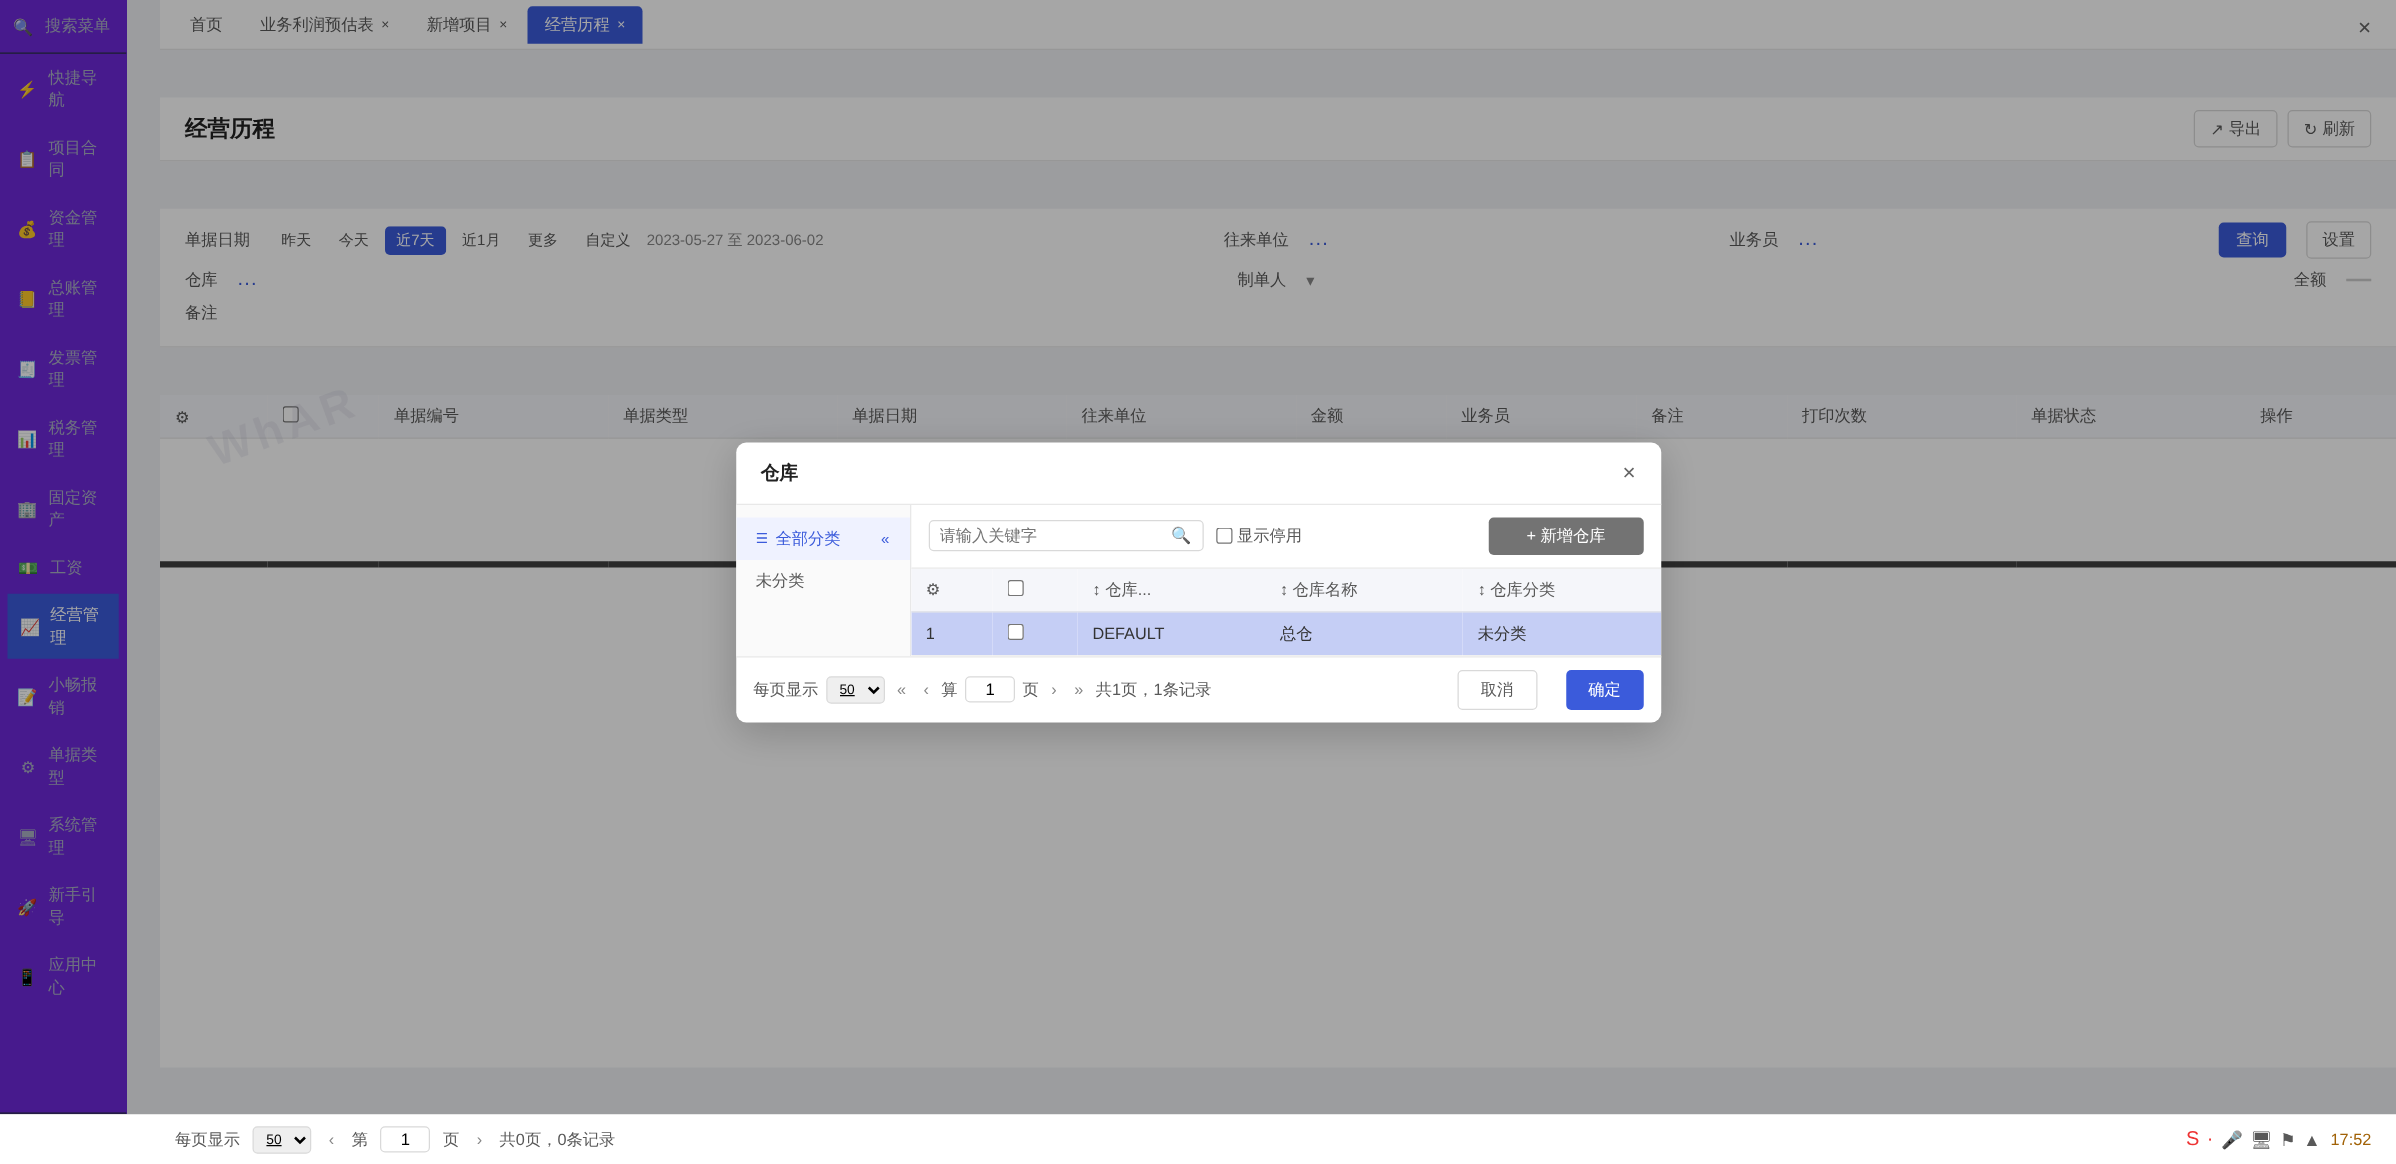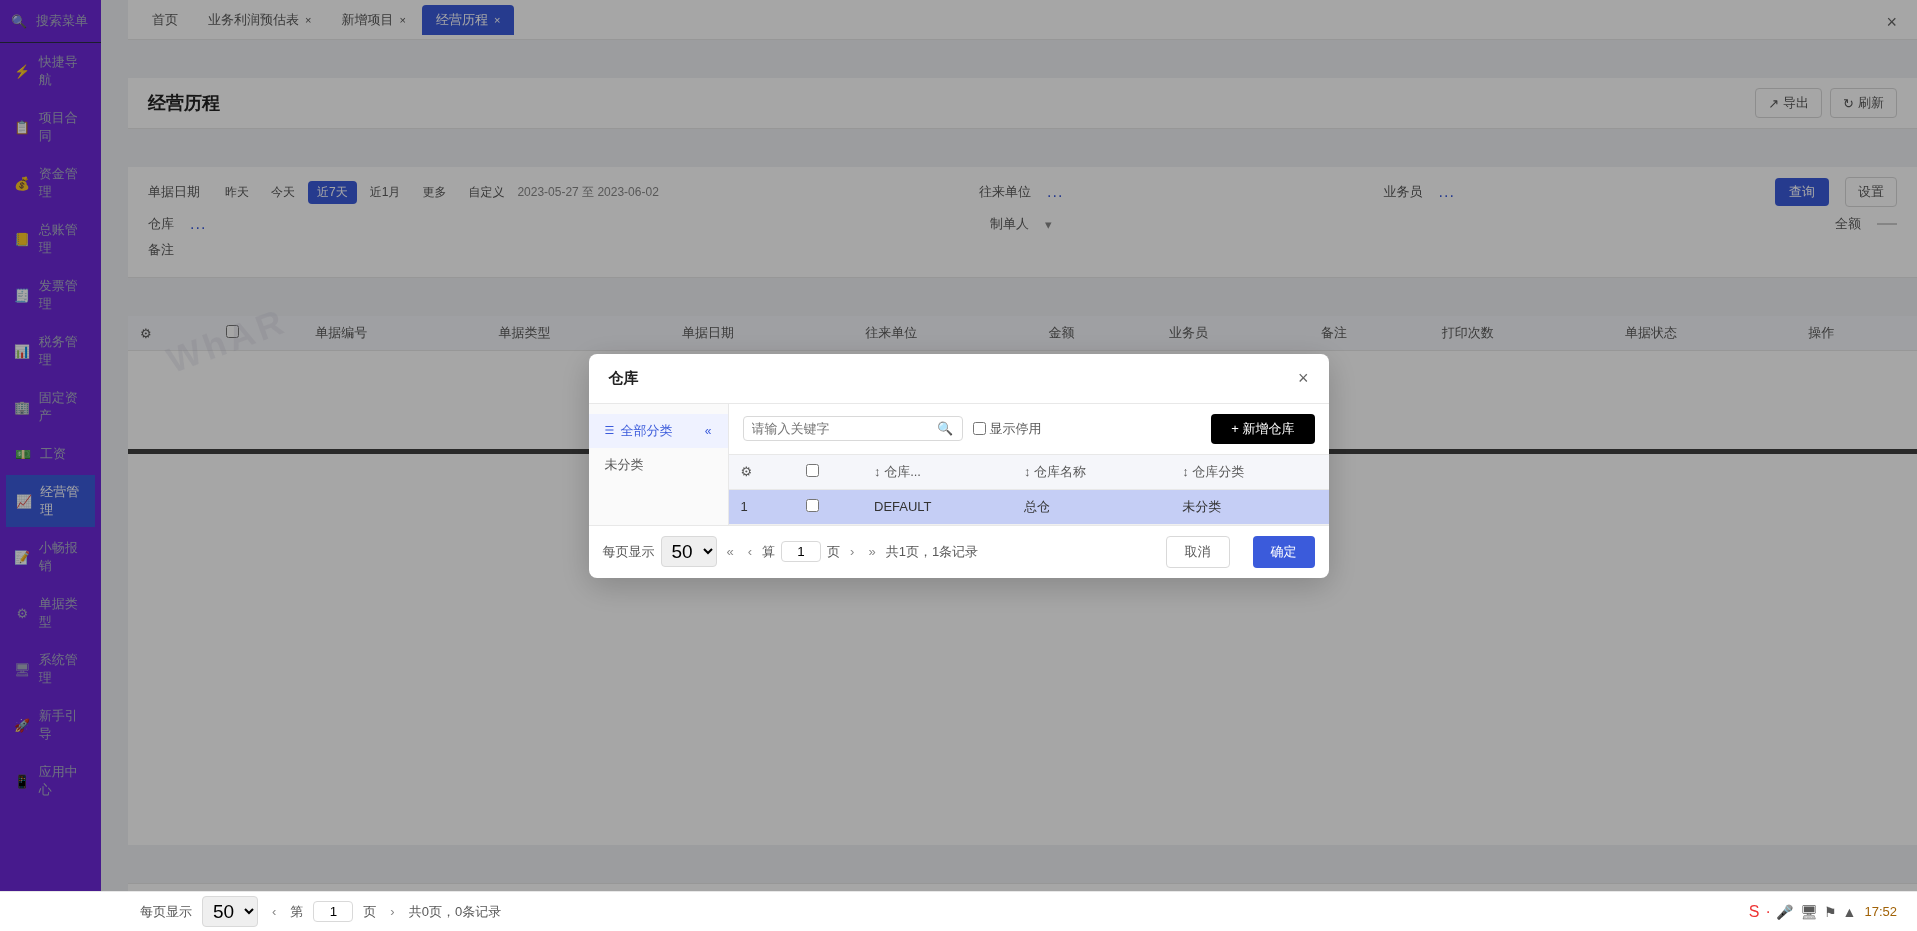--- a/index.html
+++ b/index.html
@@ -65,29 +65,29 @@
     .dialog-close { cursor: pointer; color: #666; font-size: 18px; }
     .dialog-body { display: flex; flex: 1; overflow: hidden; }
     .dialog-sidebar { width: 140px; border-right: 1px solid #e8e8e8; padding: 10px 0; overflow-y: auto; background: #fafafa; }
     .dialog-sidebar-item { padding: 8px 16px; cursor: pointer; font-size: 13px; color: #595959; display: flex; align-items: center; gap: 6px; }
     .dialog-sidebar-item.active { color: #3b5bdb; background: #eff2ff; }
     .dialog-content { flex: 1; display: flex; flex-direction: column; overflow: hidden; }
     .dialog-toolbar { padding: 10px 14px; display: flex; align-items: center; gap: 10px; border-bottom: 1px solid #e8e8e8; }
     .search-box { display: flex; align-items: center; border: 1px solid #d9d9d9; border-radius: 4px; padding: 4px 8px; gap: 6px; flex: 1; max-width: 220px; }
     .search-box input { border: none; outline: none; font-size: 13px; width: 100%; background: transparent; }
     .checkbox-label { display: flex; align-items: center; gap: 4px; font-size: 13px; color: #595959; cursor: pointer; }
-    .btn-add { background: #000000; color: #fff; border: none; border-radius: 4px; padding: 6px 20px; cursor: pointer; font-size: 13px; display: flex; align-items: center; gap: 4px; margin-left: auto; }
+    .btn-add { background: #737373; color: #fff; border: none; border-radius: 4px; padding: 6px 30px; cursor: pointer; font-size: 13px; display: flex; align-items: center; gap: 4px; margin-left: auto; }
     .dialog-table-area { flex: 1; overflow: auto; }
     .dialog-table { width: 100%; border-collapse: collapse; font-size: 13px; }
     .dialog-table th { background: #f5f6fa; padding: 8px 12px; text-align: left; color: #595959; border-bottom: 1px solid #e8e8e8; font-weight: normal; white-space: nowrap; }
     .dialog-table td { padding: 8px 12px; border-bottom: 1px solid #f0f0f0; color: #333; }
     .dialog-table tr.selected td { background: #c5cef5; }
     .dialog-footer { padding: 10px 14px; border-top: 1px solid #e8e8e8; display: flex; align-items: center; justify-content: space-between; }
     .pagination-info { display: flex; align-items: center; gap: 6px; font-size: 13px; color: #595959; }
-    .select-box { border: 1px solid #d9d9d9; border-radius: 4px; padding: 3px 6px; font-size: 19px; }
+    .select-box { border: 1px solid #d9d9d9; border-radius: 4px; padding: 3px 6px; font-size: 11px; text-decoration: underline; }
     .dialog-actions { display: flex; gap: 23px; }
     .btn-cancel { padding: 6px 18px; border: 1px solid #d9d9d9; background: #fff; border-radius: 4px; cursor: pointer; font-size: 13px; color: #595959; }
     .btn-confirm { padding: 6px 18px; background: #3b5bdb; color: #fff; border: none; border-radius: 4px; cursor: pointer; font-size: 13px; }
 
     
     .icon-search::before { content: '🔍'; font-size: 13px; }
     .icon-quick::before { content: '⚡'; font-size: 13px; }
     .icon-project::before { content: '📋'; font-size: 13px; }
     .icon-fund::before { content: '💰'; font-size: 13px; }
     .icon-account::before { content: '📒'; font-size: 13px; }

